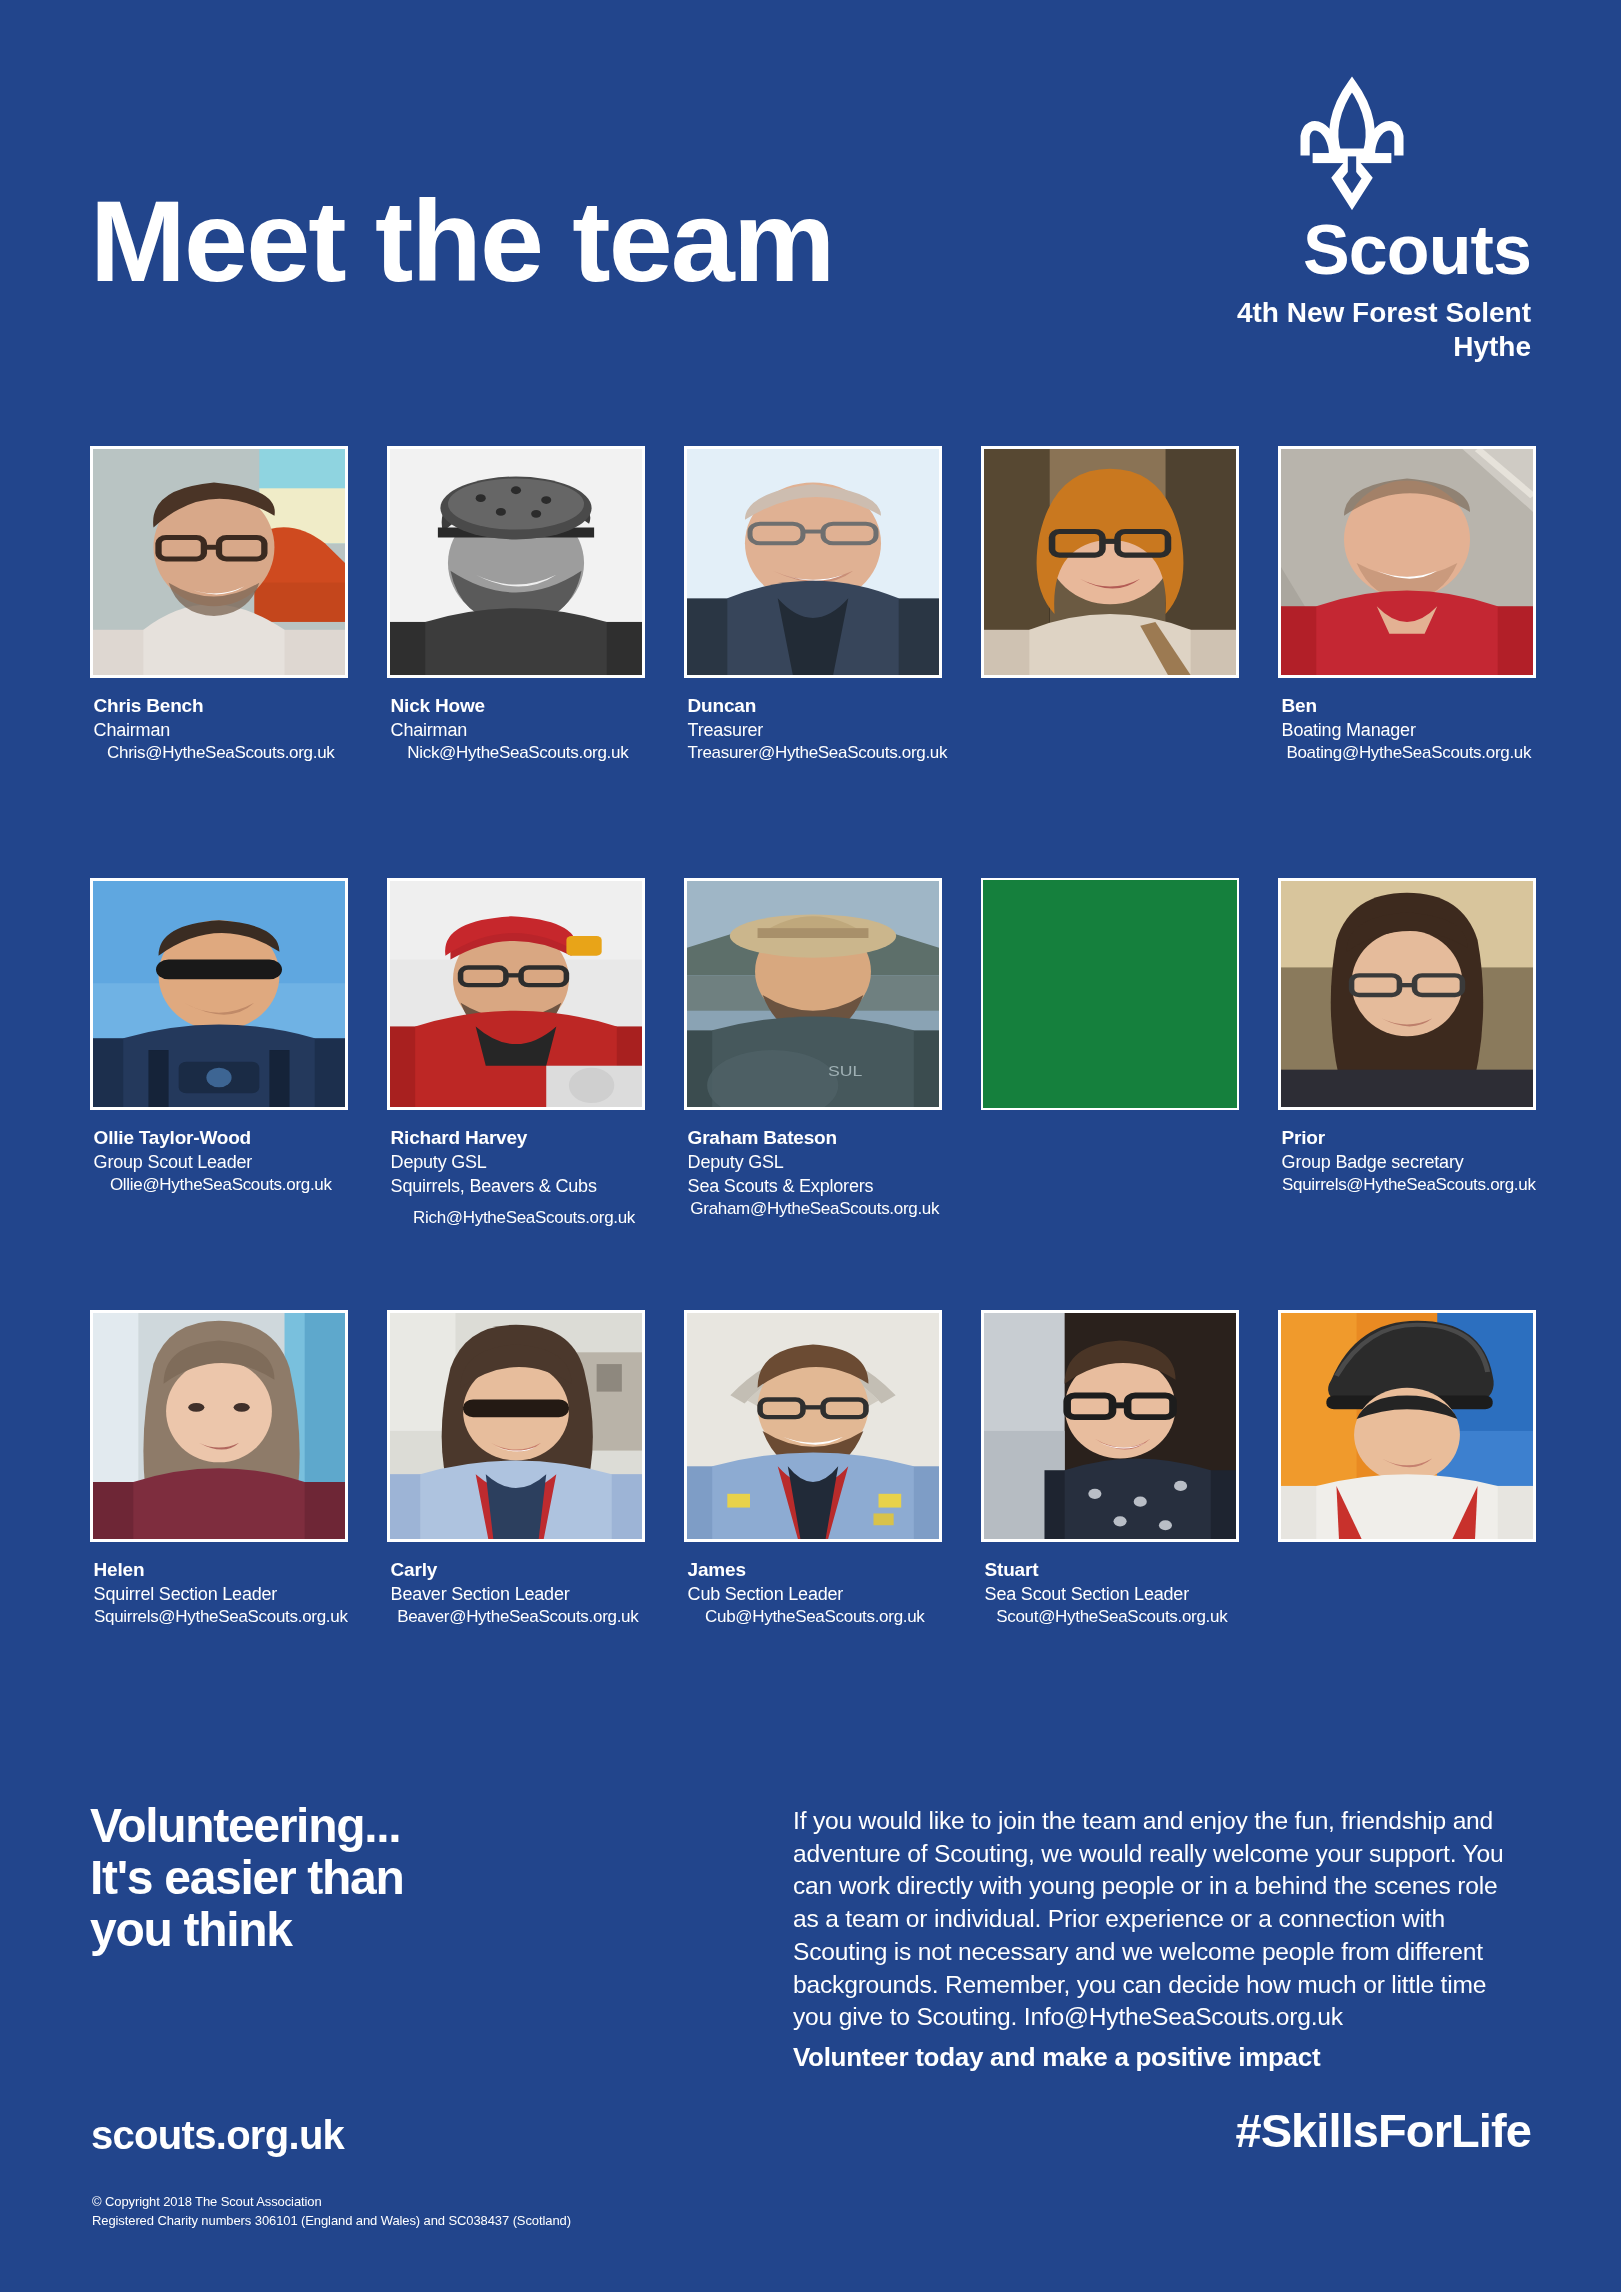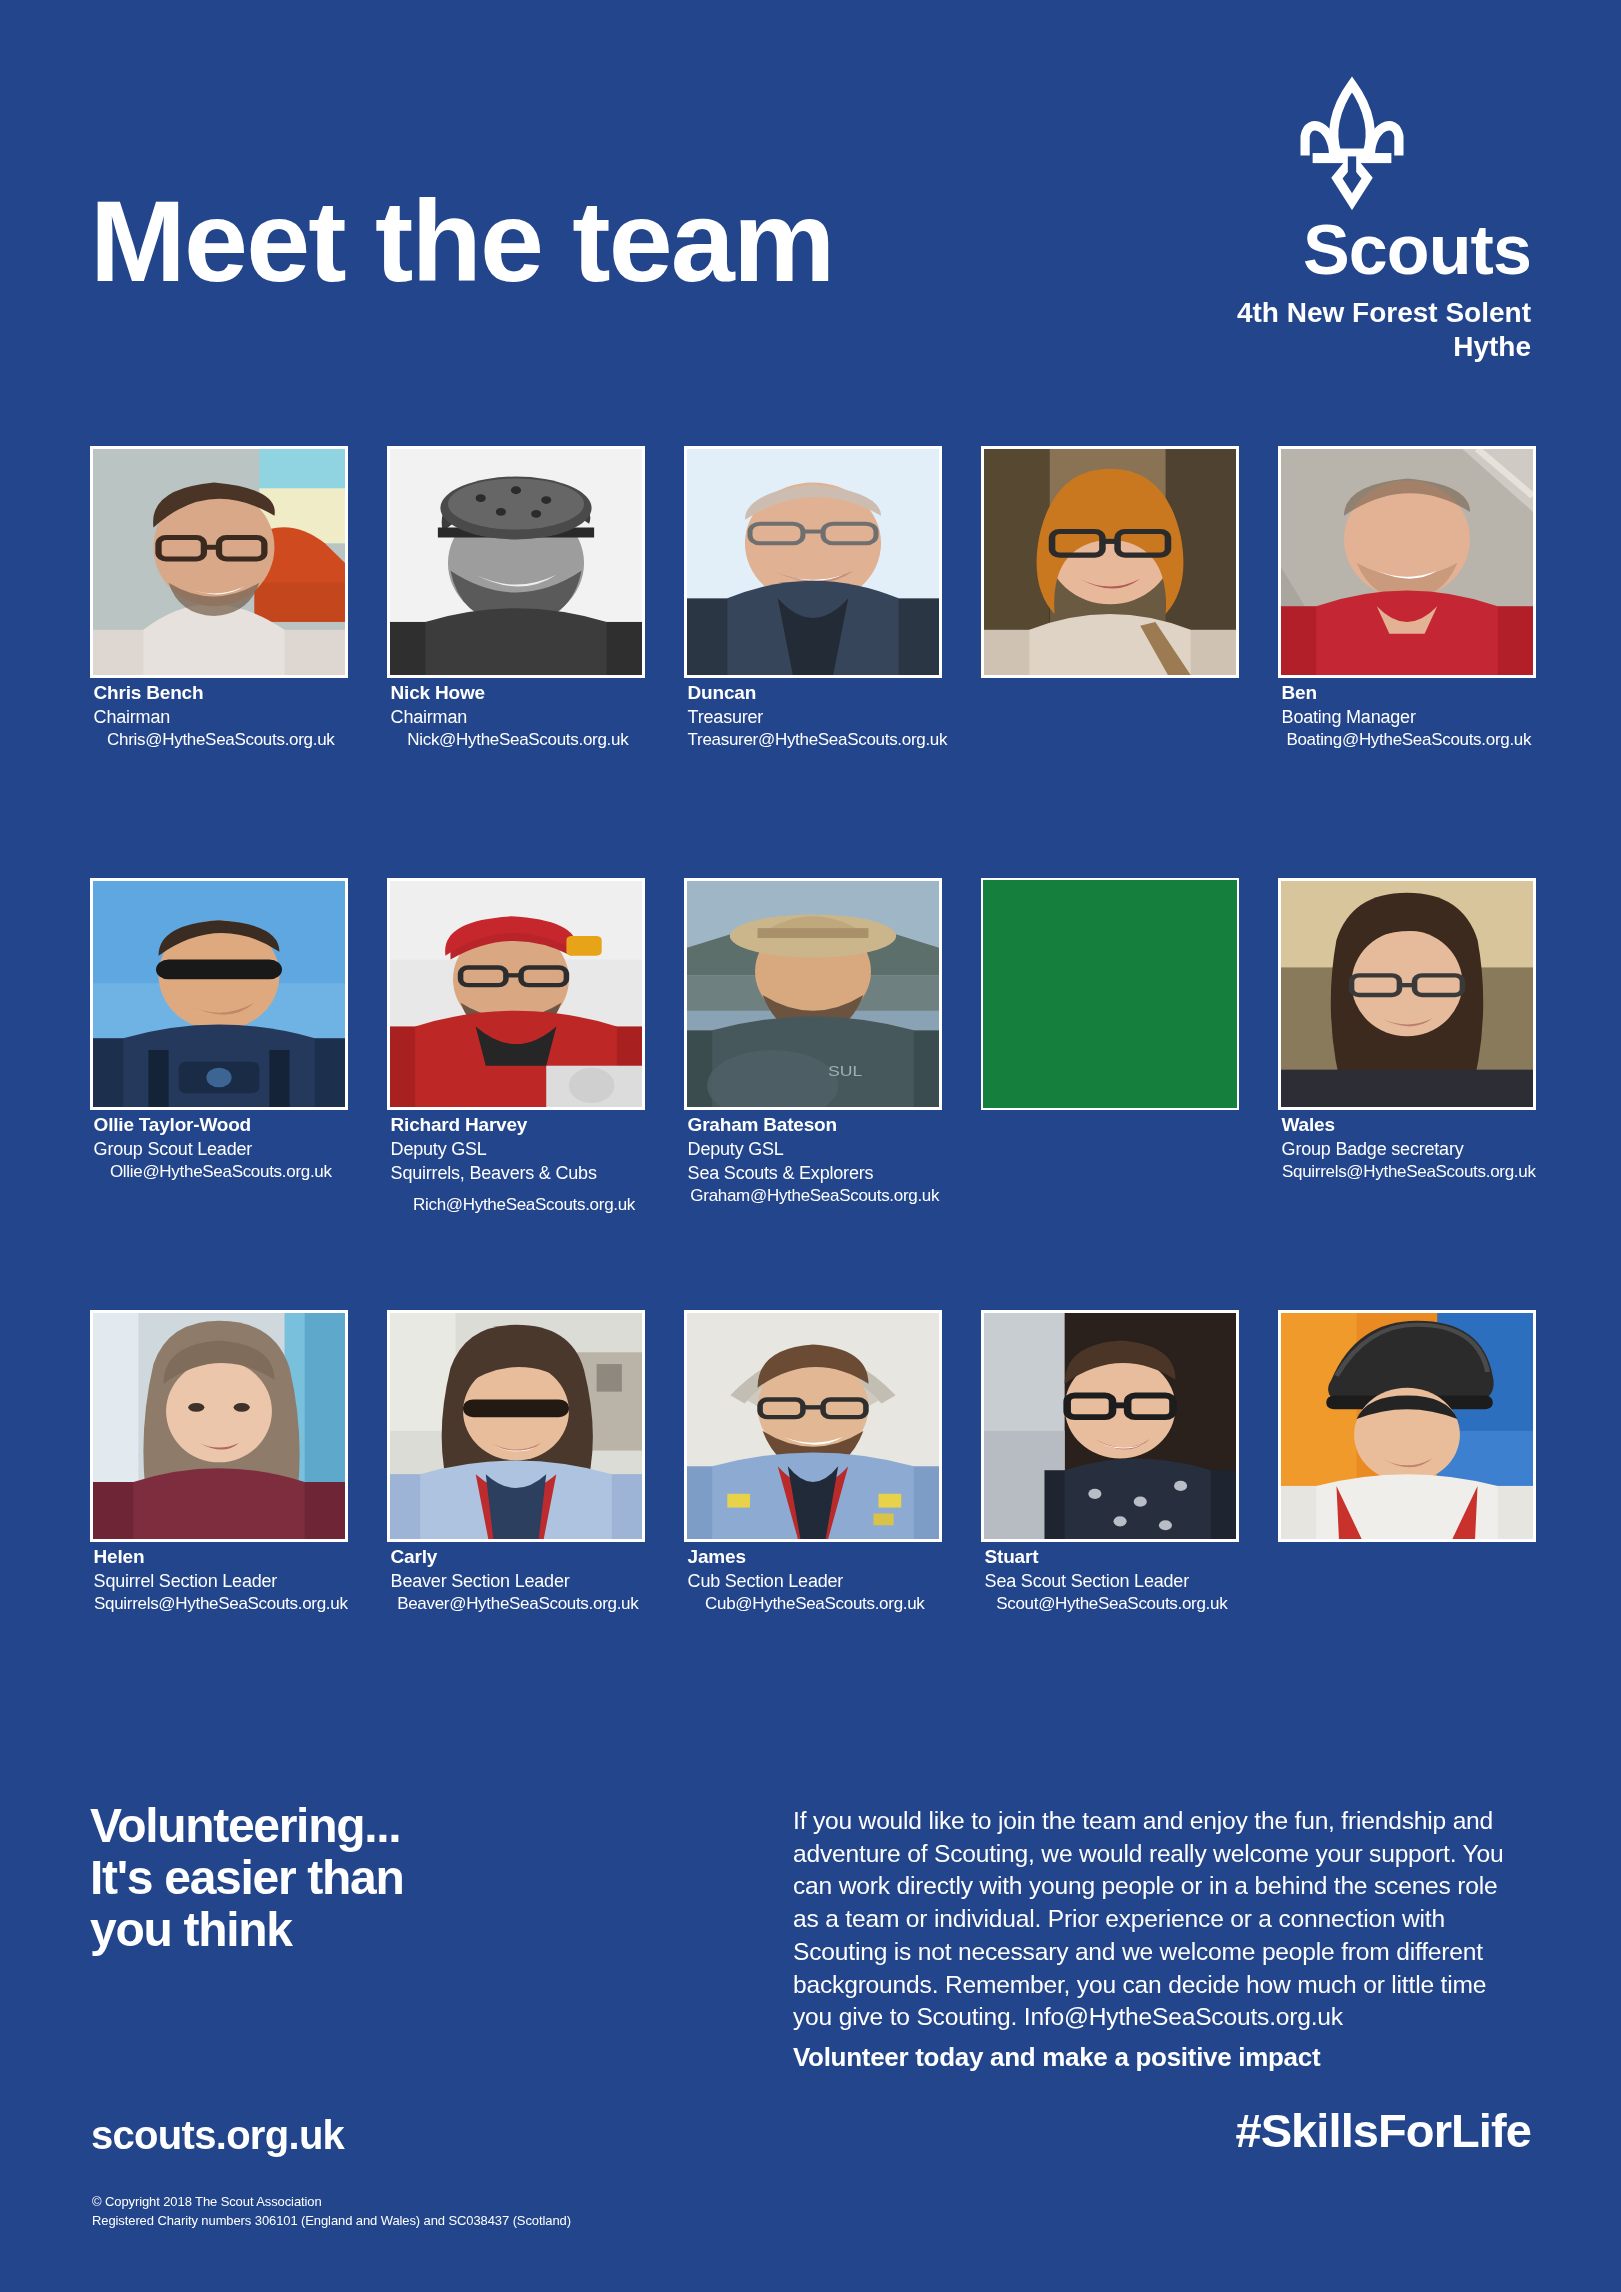--- a/index.html
+++ b/index.html
@@ -90,21 +90,21 @@
     width: 258px;
     height: 232px;
     box-sizing: border-box;
     border: 3.6px solid #ffffff;
     background: #15803d;
     overflow: hidden;
     position: relative;
   }
   .photo-frame.empty { border: 2.7px solid #ffffff; }
   .caption {
-    margin-top: 2px;
+    margin-top: 15px;
     padding-left: 3.6px;
   }
   .c-name {
     font-size: 19px;
     font-weight: 700;
     line-height: 1.32;
     letter-spacing: -0.2px;
   }
   .c-role {
     font-size: 18px;
@@ -470,21 +470,21 @@
               <path d="M26 36 q24 -20 48 -2 q0 -16 -24 -18 q-24 2 -24 20 Z" fill="#3d2a1e"></path>
               <rect x="28" y="48" width="19" height="10" rx="3" fill="none" stroke="#3a3a3a" stroke-width="2.2"></rect>
               <rect x="53" y="48" width="19" height="10" rx="3" fill="none" stroke="#3a3a3a" stroke-width="2.2"></rect>
               <line x1="47" y1="53" x2="53" y2="53" stroke="#3a3a3a" stroke-width="2.2"></line>
               <path d="M40 70 q10 6 20 0 q-8 8 -20 0 Z" fill="#bd7f6b"></path>
               <rect x="0" y="96" width="100" height="19" fill="#2d2d35"></rect>
             </svg>
           </div>
         </div>
         <div class="caption">
-          <div class="c-name">Wales</div>
+          <div class="c-name">Prior</div>
           <div class="c-role">Group Badge secretary</div>
           <div class="c-email">Squirrels@HytheSeaScouts.org.uk</div>
         </div>
       </div>
     </div>
 
     <div class="team-row row-3">
 
       <div class="member">
         <div class="photo-frame">

